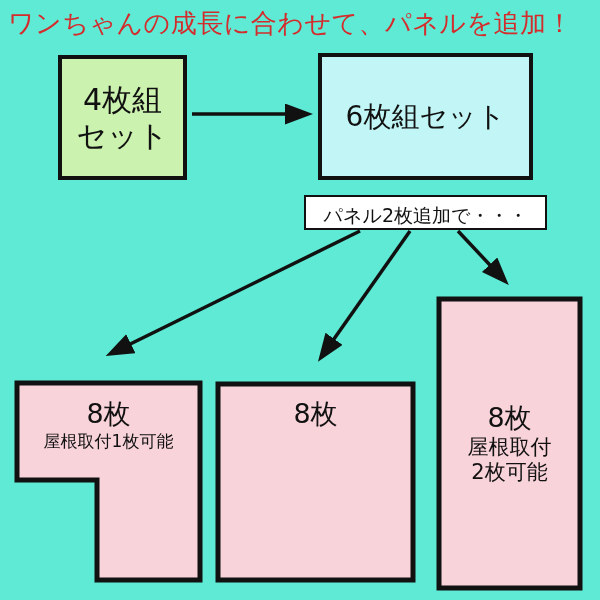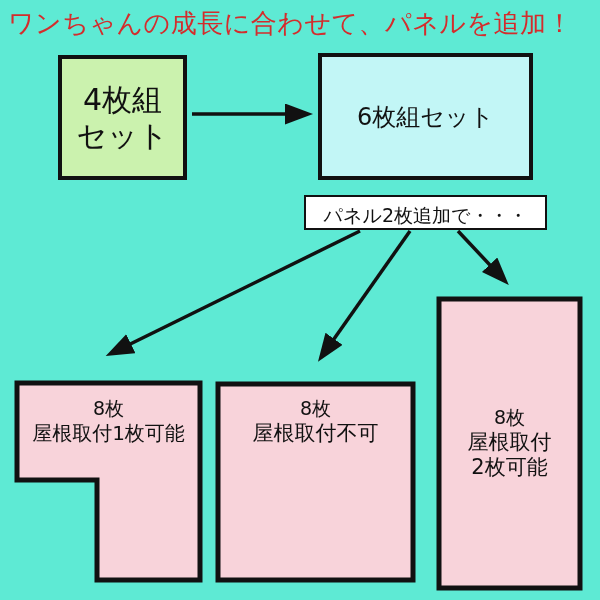--- a/index.html
+++ b/index.html
@@ -51,21 +51,21 @@
     width: 125px;
     height: 121px;
     font-size: 30px;
     line-height: 1.2;
   }
   .six-label {
     left: 320px;
     top: 55px;
     width: 211px;
     height: 123px;
-    font-size: 24px;
+    font-size: 28px;
   }
   .note-label {
     left: 305px;
     top: 196px;
     width: 241px;
     height: 40px;
     font-size: 19px;
   }
   .option-text {
     position: absolute;
@@ -80,26 +80,26 @@
     top: 299px;
     width: 141px;
     height: 289px;
     display: flex;
     flex-direction: column;
     align-items: center;
     justify-content: center;
   }
   .count {
     display: block;
-    font-size: 19px;
+    font-size: 27px;
     line-height: 1.25;
   }
   .note-sub {
     display: block;
-    font-size: 20px;
+    font-size: 17px;
     line-height: 1.2;
     white-space: pre-line;
   }
   .option-2 .note-sub, .option-3 .note-sub { font-size: 21px; }
 </style>
 </head>
 <body>
 
 <div class="canvas">
 
@@ -140,21 +140,20 @@
 
   <div class="label note-label">パネル2枚追加で・・・</div>
 
   <div class="option-text option-1">
     <span class="count">8枚</span>
     <span class="note-sub">屋根取付1枚可能</span>
   </div>
 
   <div class="option-text option-2">
     <span class="count">8枚</span>
-    <span class="note-sub">屋根取付不可</span>
   </div>
 
   <div class="option-text option-3">
     <span class="count">8枚</span>
     <span class="note-sub">屋根取付
 2枚可能</span>
   </div>
 
 </div>
 

